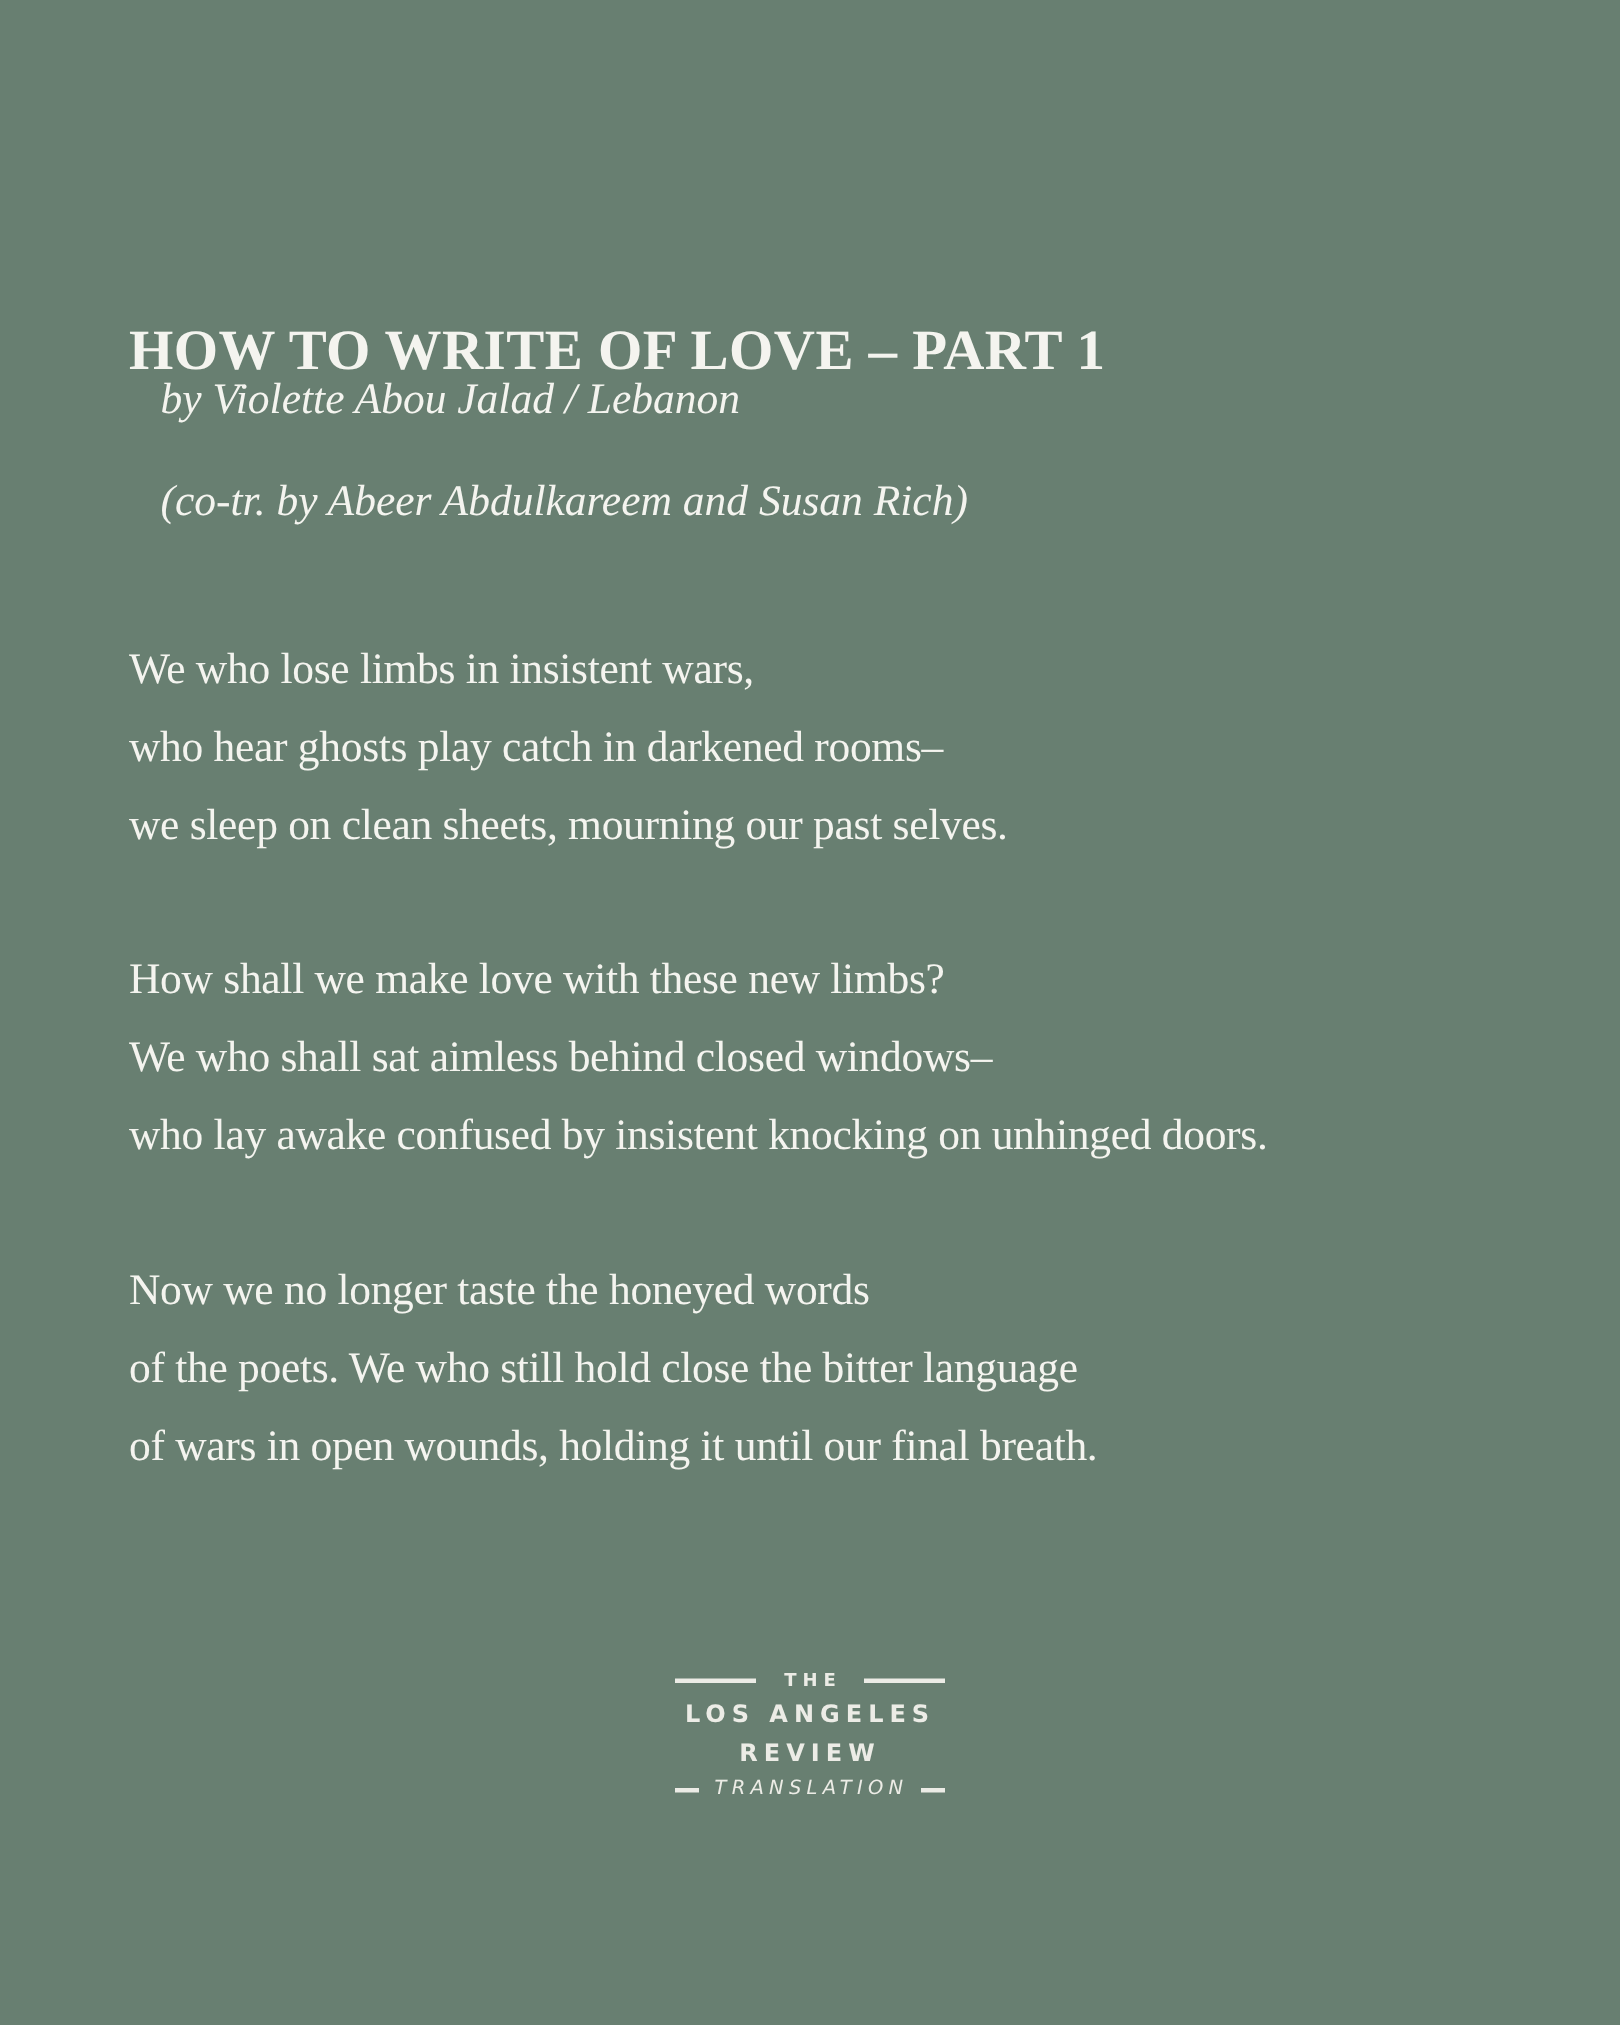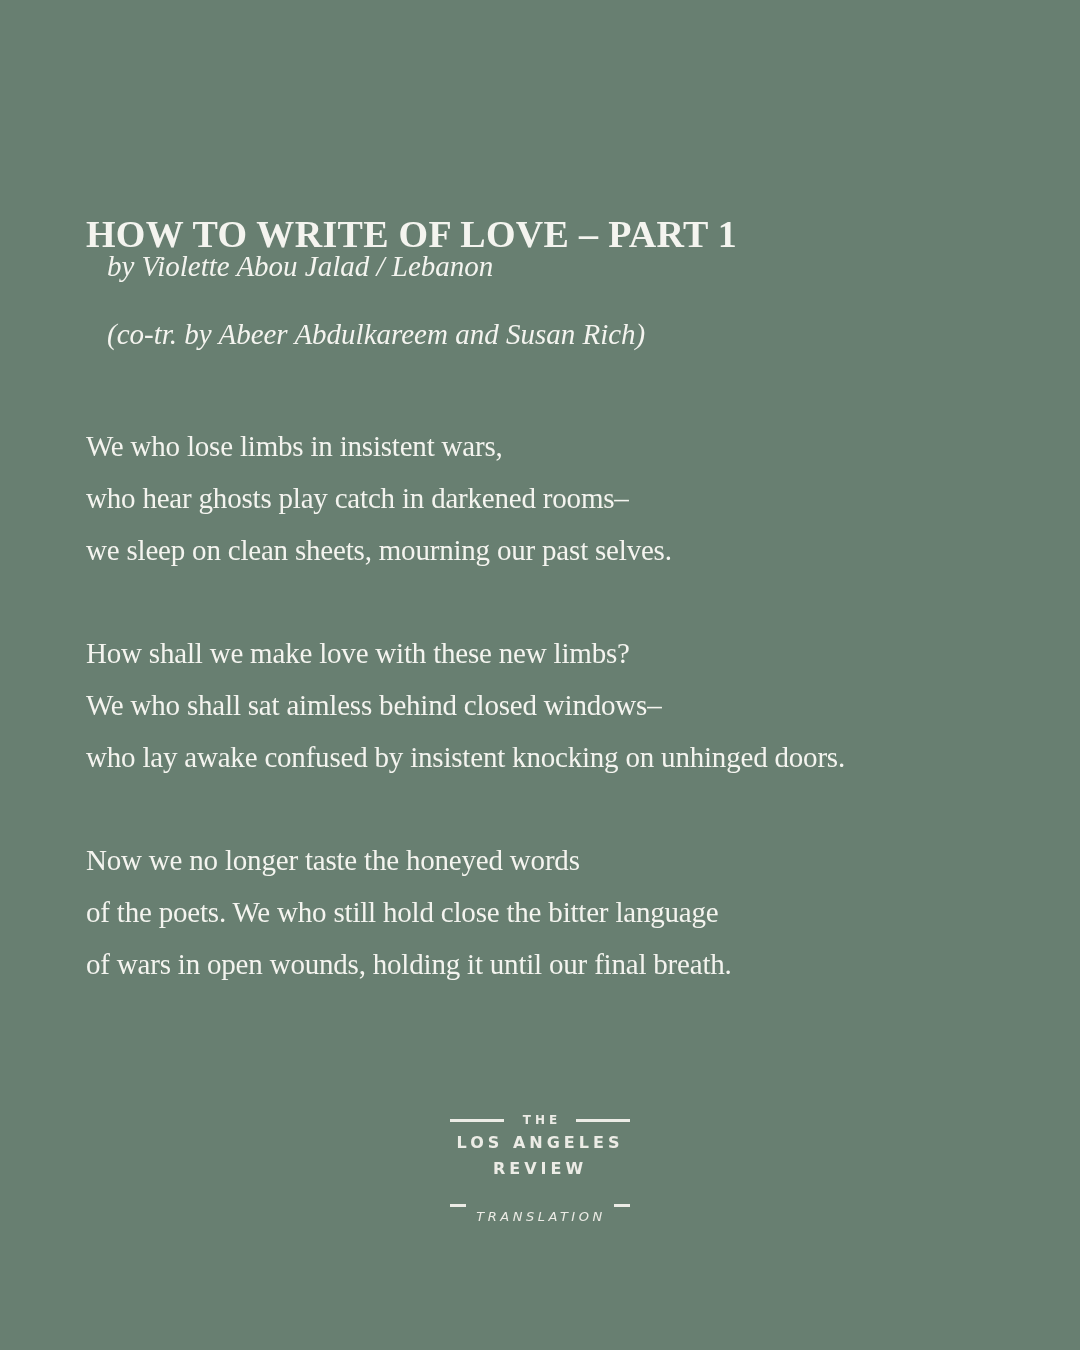--- a/index.html
+++ b/index.html
@@ -36,21 +36,21 @@
     position: absolute; left: 450px; top: 1110px; width: 180px;
     font-family: "DejaVu Sans", "Liberation Sans", sans-serif;
     text-align: center; color: #ecece6;
   }
   .logo-row { display: flex; align-items: center; justify-content: space-between; }
   .logo-the { font-size: 12px; letter-spacing: 4px; font-weight: bold; padding: 0 14px 0 18px; line-height: 20px; }
   .rule { height: 3px; background: #ecece6; }
   .rule.long { width: 54px; }
   .rule.short { width: 16px; }
   .logo-name { font-size: 16px; letter-spacing: 4px; line-height: 26px; font-weight: bold; }
-  .logo-trans { font-size: 13px; font-style: italic; letter-spacing: 3.5px; padding: 0 2px 0 4px; line-height: 22px; margin-top: 24px; }
+  .logo-trans { font-size: 13px; font-style: italic; letter-spacing: 3.5px; padding: 0 2px 0 4px; line-height: 22px; }
 </style>
 </head>
 <body>
 
 <div class="card">
   <div class="title">HOW TO WRITE OF LOVE – PART 1</div>
   <div class="byline author">by Violette Abou Jalad / Lebanon</div>
   <div class="byline translators">(co-tr. by Abeer Abdulkareem and Susan Rich)</div>
 
   <div class="stanza s1">

